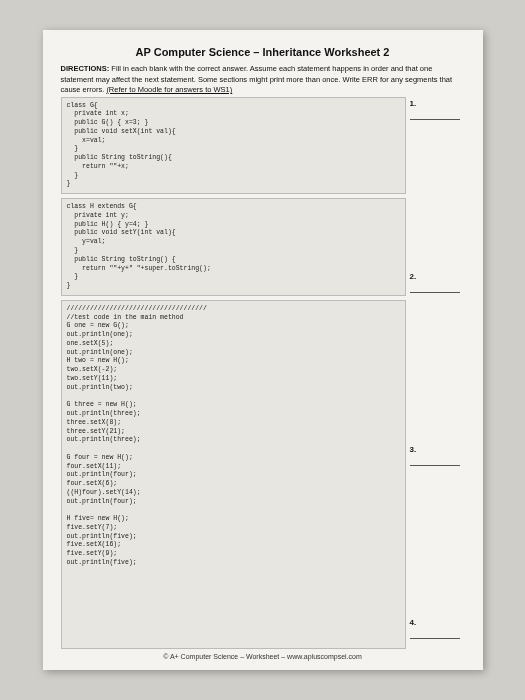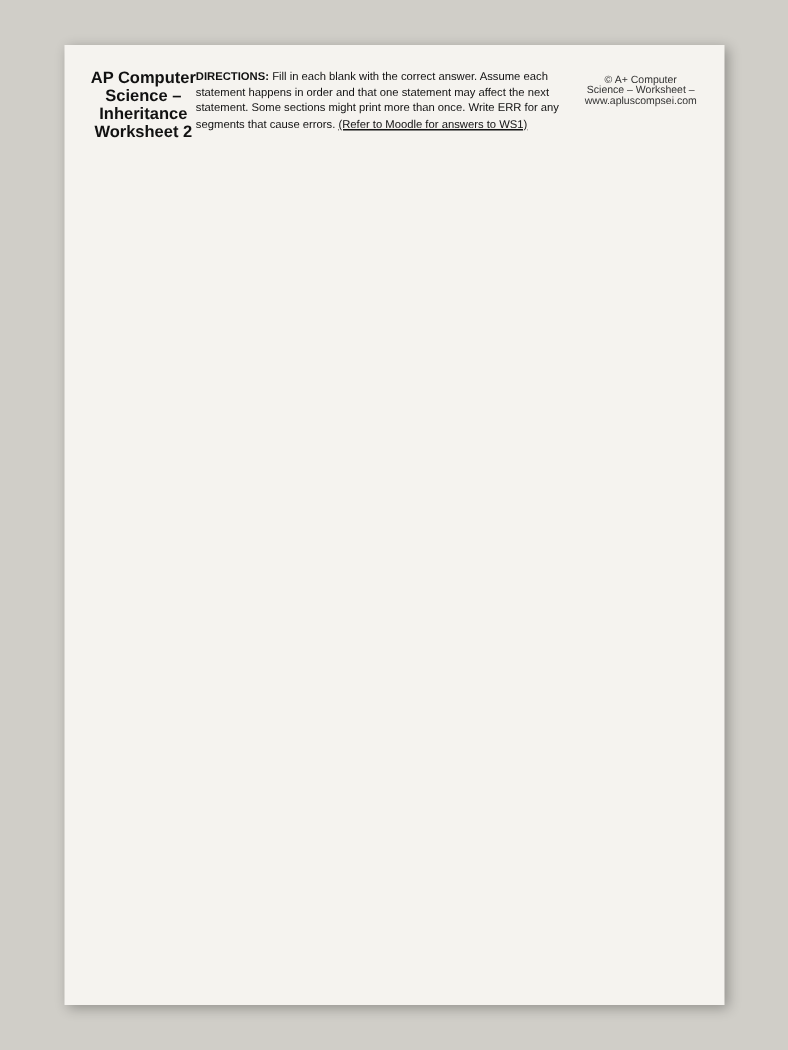--- a/index.html
+++ b/index.html
@@ -12,35 +12,35 @@
       justify-content: center;
       font-family: Arial, sans-serif;
     }
     .page {
       width: 440px;
       height: 640px;
       background: #f5f3ef;
       padding: 16px 18px 10px 18px;
       box-shadow: 2px 2px 8px rgba(0,0,0,0.3);
       display: flex;
-      flex-direction: row;
+      flex-direction: column;
       overflow: hidden;
     }
     .title {
       text-align: center;
       font-size: 11px;
       font-weight: bold;
       margin-bottom: 6px;
       color: #111;
     }
     .directions {
       font-size: 7.5px;
       color: #111;
       line-height: 1.4;
-      margin-bottom: 23px;
+      margin-bottom: 1px;
     }
     .directions span.bold { font-weight: bold; }
     .directions span.underline { text-decoration: underline; }
     .content-area {
       display: flex;
       flex: 1;
       gap: 4px;
       overflow: hidden;
     }
     .code-section {

